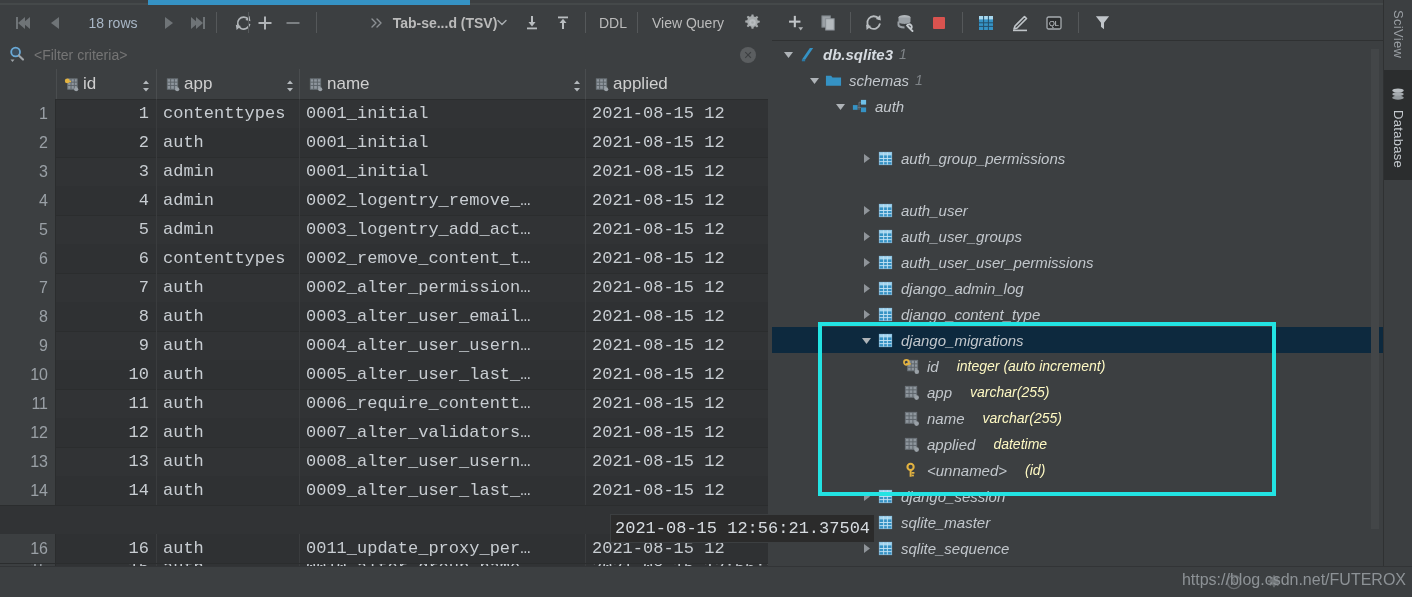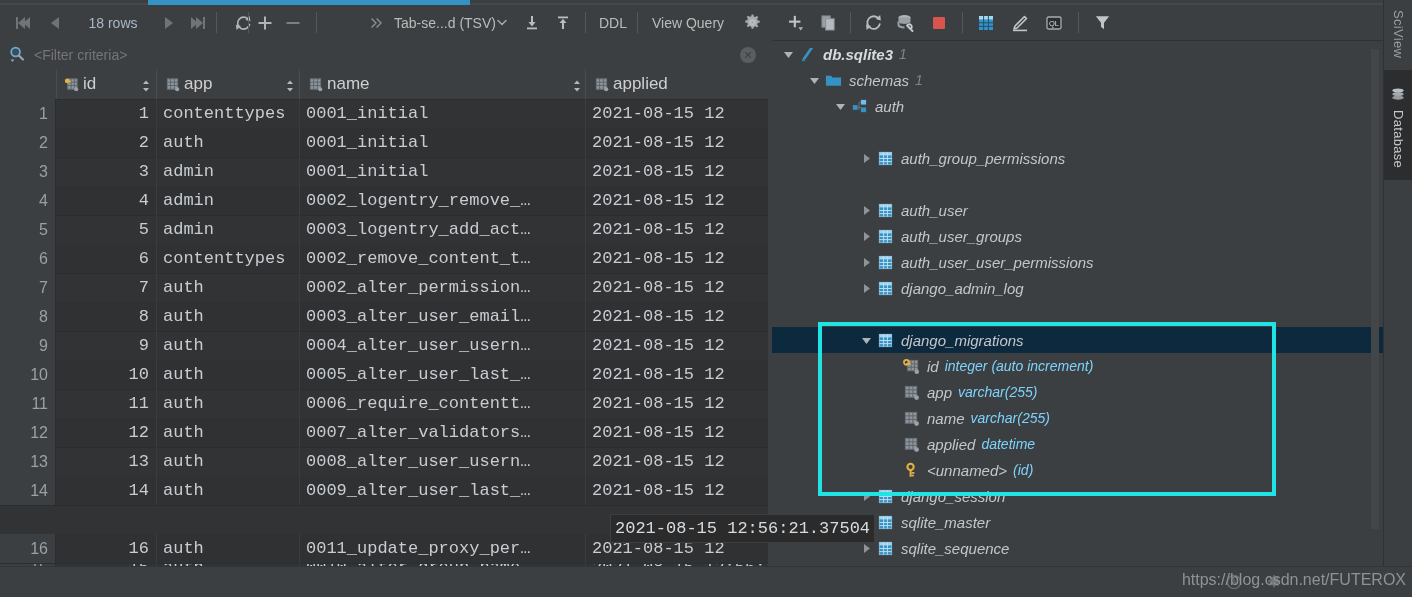--- a/index.html
+++ b/index.html
@@ -74,21 +74,21 @@
   .rtb{position:absolute;top:0;height:35px;display:flex;align-items:center;justify-content:center;}
 
   .tree{position:absolute;left:0;top:36px;width:612px;height:526px;background:#3c3f41;overflow:hidden;font-style:italic;}
   .tnode{position:absolute;left:0;width:612px;height:26px;display:flex;align-items:center;box-sizing:border-box;}
   .tnode.selected{background:#0d293e;}
   .twist{width:13px;height:13px;margin-right:4px;flex:0 0 auto;display:flex;align-items:center;justify-content:center;}
   .ticon{width:17px;height:17px;margin-right:7px;flex:0 0 auto;display:flex;align-items:center;justify-content:center;}
   .tlabel{font-size:15px;color:#c2c7cc;white-space:nowrap;}
   .tlabel.bold{font-weight:bold;color:#d6dbe0;}
   .tdim{font-size:14px;color:#7f8488;margin-left:6px;}
-  .ttype{font-size:14px;color:#7dd3fc;margin-left:6px;}
+  .ttype{font-size:14px;color:#fef9c3;margin-left:18px;}
 
   .vscroll{position:absolute;right:5px;top:44px;width:8px;height:480px;background:#434648;}
 
   .highlight-box{position:absolute;left:818px;top:322px;width:458px;height:174px;
      border:4px solid #22e3e3;box-sizing:border-box;pointer-events:none;z-index:30;}
 
   
   .edgebar{position:absolute;right:0;top:0;width:28px;height:597px;background:#3c3f41;border-left:1px solid #2f3132;}
   .vtab{position:absolute;left:0;width:28px;display:flex;align-items:center;justify-content:center;}
   .vtab .vtxt{writing-mode:vertical-rl;font-size:13px;color:#9a9fa4;white-space:nowrap;letter-spacing:.3px;}
@@ -176,21 +176,21 @@
       </div>
 
       <div class="sep" style="left:316px;"></div>
 
       <div class="tb-item" style="left:366px;width:22px;">
         <svg width="14" height="12" viewBox="0 0 14 12">
           <path d="M2 2 L6 6 L2 10 M7 2 L11 6 L7 10" stroke="#8d9195" stroke-width="1.4" fill="none" stroke-linecap="round" stroke-linejoin="round"></path>
         </svg>
       </div>
 
-      <div class="tb-item" style="left:388px;width:114px;">
+      <div class="tb-item" style="left:388px;width:114px;font-weight:bold;">
         <span class="tb-text">Tab-se...d (TSV)</span>
       </div>
       <div class="tb-item" style="left:494px;width:16px;">
         <svg width="10" height="7" viewBox="0 0 10 7">
           <path d="M1 1.5 L5 5.5 L9 1.5" stroke="#a9adb1" stroke-width="1.4" fill="none" stroke-linecap="round" stroke-linejoin="round"></path>
         </svg>
       </div>
 
       <div class="tb-item" style="left:518px;width:28px;">
         <svg width="18" height="18" viewBox="0 0 18 18">
@@ -728,20 +728,38 @@
               <rect x="2.5" y="2.5" width="13" height="13" fill="#3592c4" stroke="#7fb9dc"></rect>
               <rect x="2.5" y="2.5" width="13" height="3.2" fill="#a5d6ef"></rect>
               <line x1="7" y1="2.5" x2="7" y2="15.5" stroke="#bfe0f2" stroke-width="1"></line>
               <line x1="11" y1="2.5" x2="11" y2="15.5" stroke="#bfe0f2" stroke-width="1"></line>
               <line x1="2.5" y1="9" x2="15.5" y2="9" stroke="#bfe0f2" stroke-width="1"></line>
               <line x1="2.5" y1="12.3" x2="15.5" y2="12.3" stroke="#bfe0f2" stroke-width="1"></line>
             </svg>
           </span>
           <span class="tlabel">auth_user_user_permissions</span>
         </div>
+        <div class="tnode" style="top: 260px; padding-left: 88px;">
+          <span class="twist">
+            <svg width="11" height="11" viewBox="0 0 11 11">
+              <polygon points="3,1 3,10 9,5.5" fill="#8f9499"></polygon>
+            </svg>
+          </span>
+          <span class="ticon">
+            <svg width="17" height="17" viewBox="0 0 18 18">
+              <rect x="2.5" y="2.5" width="13" height="13" fill="#3592c4" stroke="#7fb9dc"></rect>
+              <rect x="2.5" y="2.5" width="13" height="3.2" fill="#a5d6ef"></rect>
+              <line x1="7" y1="2.5" x2="7" y2="15.5" stroke="#bfe0f2" stroke-width="1"></line>
+              <line x1="11" y1="2.5" x2="11" y2="15.5" stroke="#bfe0f2" stroke-width="1"></line>
+              <line x1="2.5" y1="9" x2="15.5" y2="9" stroke="#bfe0f2" stroke-width="1"></line>
+              <line x1="2.5" y1="12.3" x2="15.5" y2="12.3" stroke="#bfe0f2" stroke-width="1"></line>
+            </svg>
+          </span>
+          <span class="tlabel">django_content_type</span>
+        </div>
         <div class="tnode selected" style="top: 286px; padding-left: 88px;">
           <span class="twist">
             <svg width="11" height="11" viewBox="0 0 11 11">
               <polygon points="1,3 10,3 5.5,9" fill="#aeb3b7"></polygon>
             </svg>
           </span>
           <span class="ticon">
             <svg width="17" height="17" viewBox="0 0 18 18">
               <rect x="2.5" y="2.5" width="13" height="13" fill="#3592c4" stroke="#7fb9dc"></rect>
               <rect x="2.5" y="2.5" width="13" height="3.2" fill="#a5d6ef"></rect>

